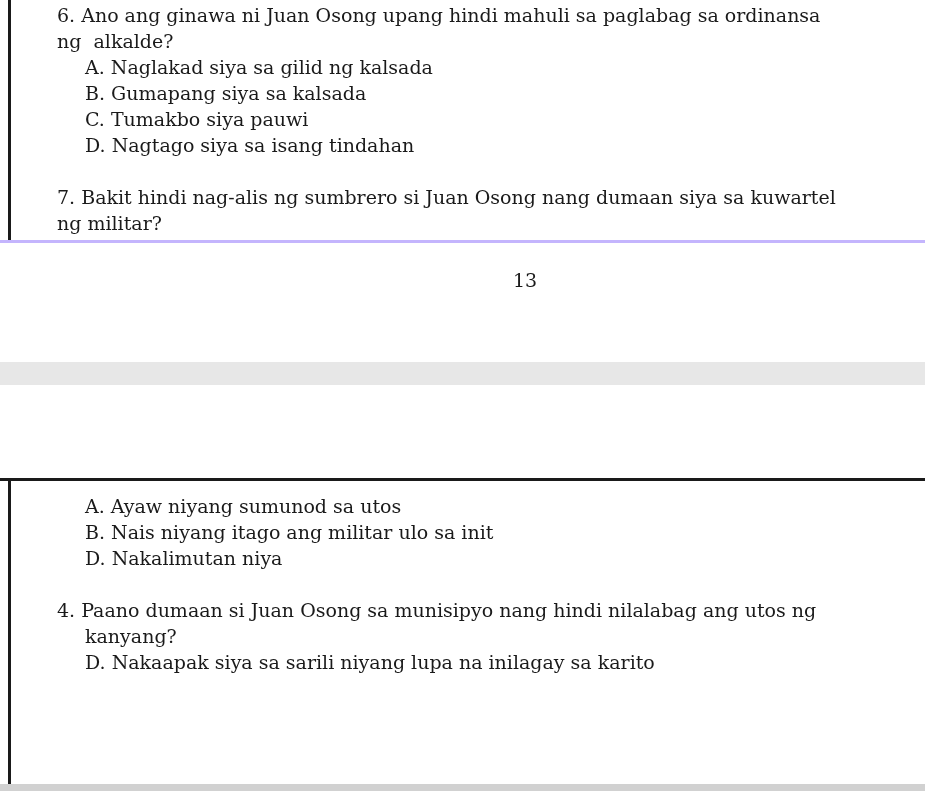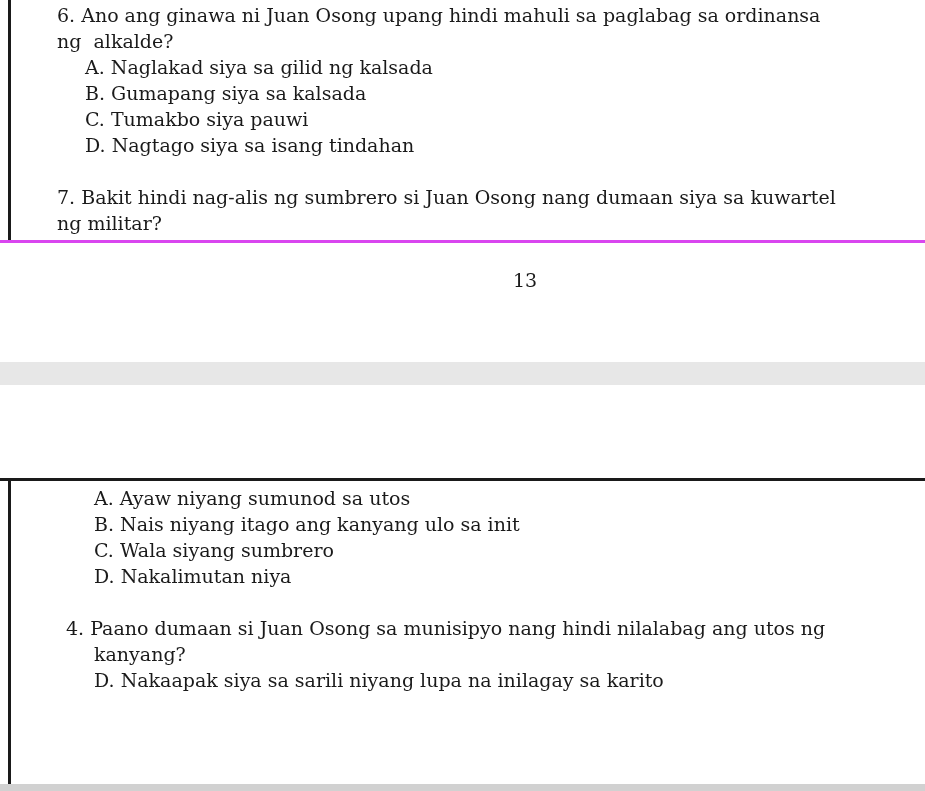--- a/index.html
+++ b/index.html
@@ -16,43 +16,42 @@
   }
   .page-frag {
     position: absolute;
     left: 0;
     width: 100%;
     background: #ffffff;
   }
   .page-frag.top {
     top: 0;
     height: 243px;
-    border-bottom: 3px solid #d946ef;
+    border-bottom: 3px solid #c4b5fd;
   }
   .page-frag.bottom {
     top: 478px;
     height: 306px;
     border-top: 3px solid #1a1a1a;
   }
   .vline {
     position: absolute;
     top: 0;
     left: 8px;
     width: 3px;
     height: 100%;
     background: #1a1a1a;
   }
   .textcol {
     position: absolute;
     left: 57px;
     top: 2px;
   }
   .page-frag.bottom .textcol {
-    top: 4px;
-    margin-left: 9px;
+    top: 12px;
   }
   .line {
     white-space: pre;
     line-height: 26px;
     height: 26px;
   }
   .indent { padding-left: 28px; }
   .spacer { height: 26px; }
   .page-number {
     position: absolute;
@@ -100,22 +99,21 @@
   </section>
 
   <div class="page-number">13</div>
 
   <div class="band-mid"></div>
 
   <section class="page-frag bottom">
     <div class="vline"></div>
     <div class="textcol">
       <div class="line indent">A. Ayaw niyang sumunod sa utos</div>
-      <div class="line indent">B. Nais niyang itago ang kanyang ulo sa init</div>
-      <div class="line indent">C. Wala siyang sumbrero</div>
+      <div class="line indent">B. Nais niyang itago ang militar ulo sa init</div>
       <div class="line indent">D. Nakalimutan niya</div>
       <div class="spacer"></div>
       <div class="line">4. Paano dumaan si Juan Osong sa munisipyo nang hindi nilalabag ang utos ng</div>
       <div class="line indent">kanyang?</div>
       <div class="line indent">D. Nakaapak siya sa sarili niyang lupa na inilagay sa karito</div>
     </div>
   </section>
 
   <div class="band-bottom"></div>
 

